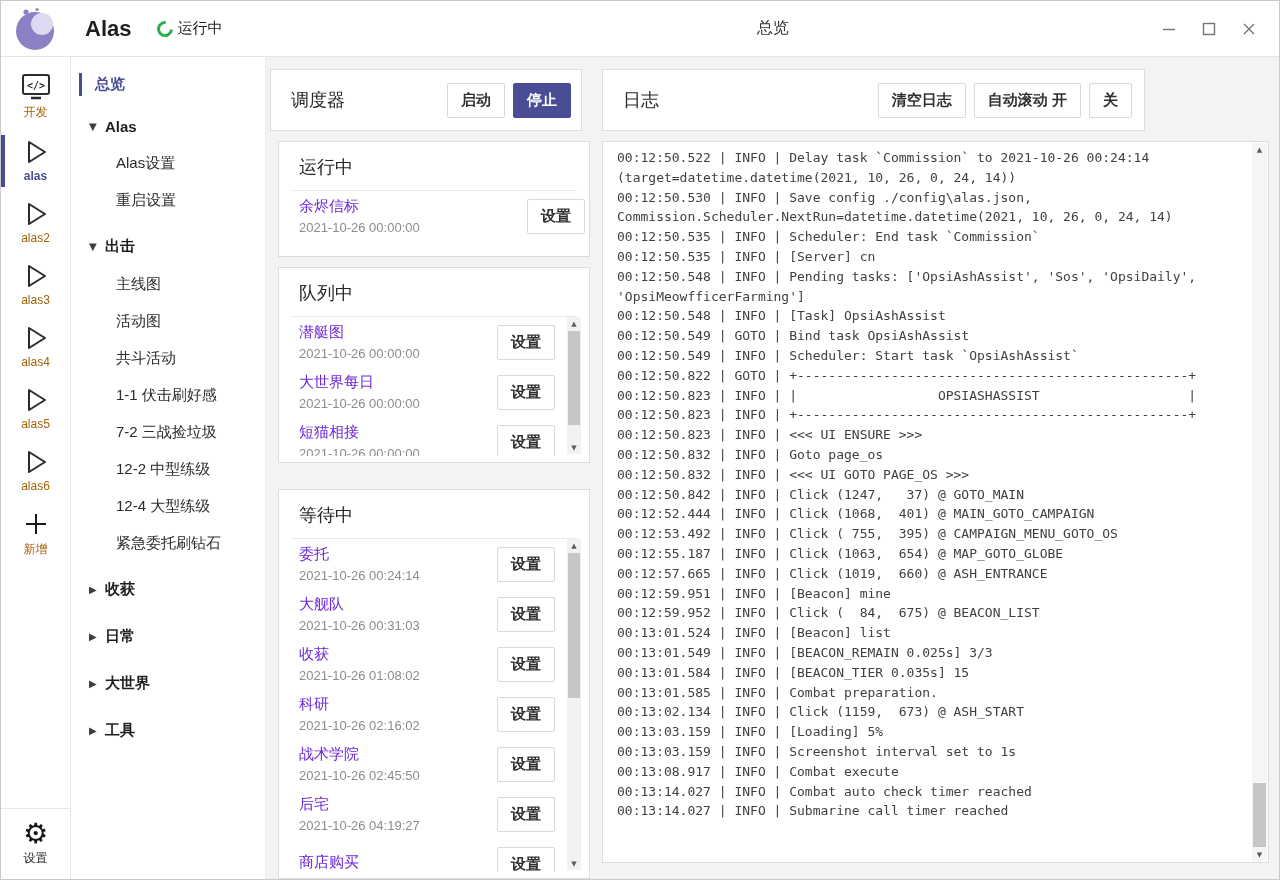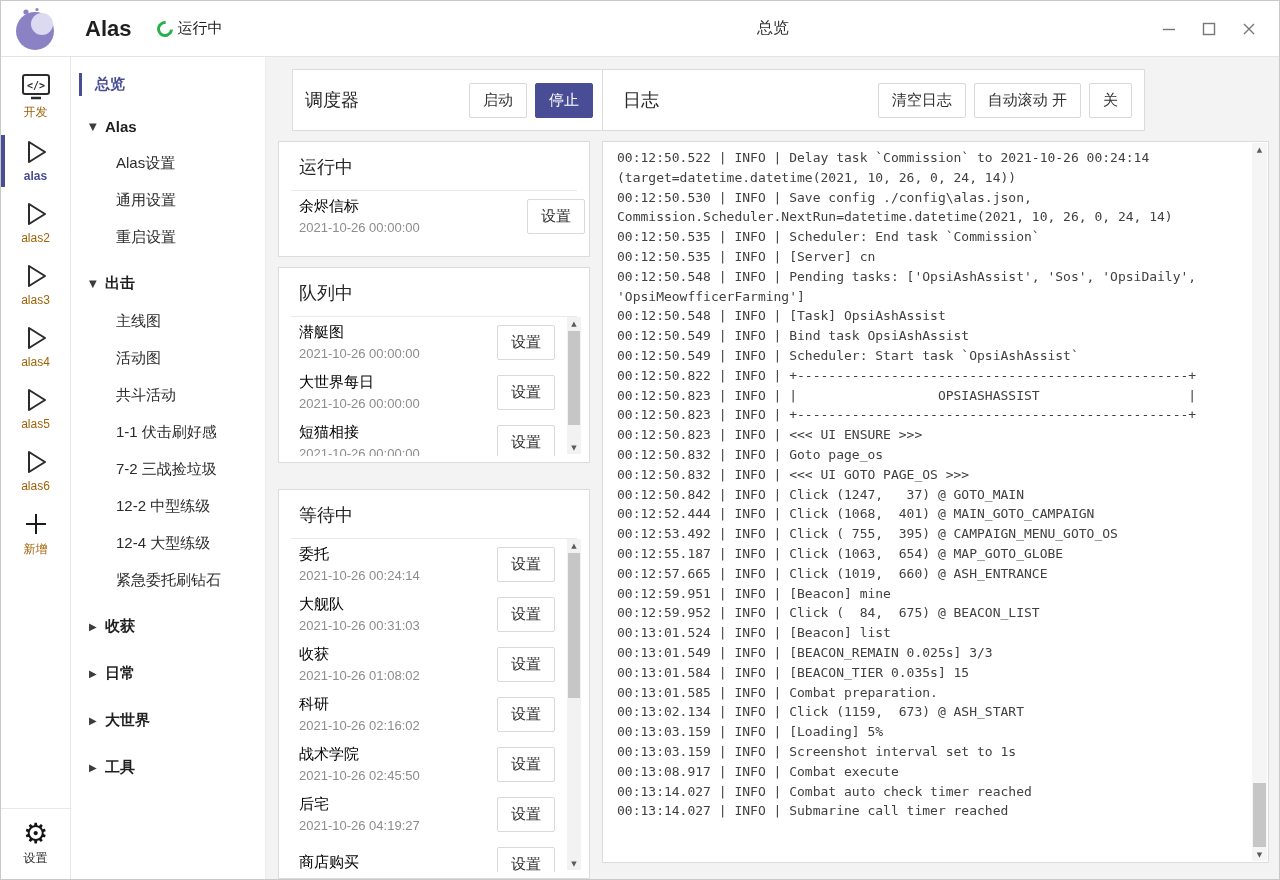--- a/index.html
+++ b/index.html
@@ -43,39 +43,39 @@
   .menu-group { padding:10px 0 10px 18px; font-size:15px; font-weight:700; color:#1f1f1f;
                 display:flex; align-items:center; cursor:pointer; }
   .menu-group .tri { font-family:"DejaVu Sans", sans-serif; font-size:10px; color:#3c3c3c; width:16px; }
   .menu-sub { list-style:none; }
   .menu-sub li { padding:9px 0 9px 45px; font-size:15px; color:#2b2b2b; cursor:pointer; white-space:nowrap; }
   .menu-gap { height:8px; }
 
   
   .content { position:absolute; left:265px; top:56px; right:0; bottom:0; background:#f3f3f4; }
   .panel { position:absolute; background:#fff; border:1px solid #dcdcdc; }
-  .panel-scheduler { left:26px; top:12px;  width:312px; height:62px; display:flex; align-items:center; padding:0 10px 0 12px; }
+  .panel-scheduler { left:4px; top:12px;  width:312px; height:62px; display:flex; align-items:center; padding:0 10px 0 20px; }
   .panel-running   { left:12px; top:84px;  width:312px; height:116px; }
   .panel-queue     { left:12px; top:210px; width:312px; height:196px; }
   .panel-waiting   { left:12px; top:432px; width:312px; height:390px; }
   .panel-loghead   { left:336px; top:12px; width:543px; height:62px; display:flex; align-items:center; padding:0 12px 0 20px; }
   .panel-logbody   { left:336px; top:84px; width:667px; height:722px; overflow:hidden; }
 
   .panel-title { font-size:18px; color:#262626; flex:1; }
   .btn { font-family:inherit; border:1px solid #d9d9d9; background:#fff; color:#303030; font-size:15px;
-         padding:7px 13px; border-radius:2px; cursor:pointer; margin-left:8px; white-space:nowrap; }
+         padding:7px 13px; border-radius:2px; cursor:pointer; margin-left:8px; white-space:nowrap;font-weight:bold; }
   .btn-primary { background:var(--accent); border-color:var(--accent); color:#fff; }
 
   .card-head { padding:13px 20px 11px; font-size:18px; color:#262626; }
   .card-sep { height:1px; background:#e9e9e9; margin:0 12px; }
   .list-area { position:absolute; top:49px; bottom:6px; left:0; right:30px; overflow:hidden; }
   .list-area.noscroll { right:0; }
   .task-row { display:flex; align-items:center; padding:7px 0 7px 20px; height:50px; }
   .task-info { flex:1; min-width:0; }
-  .task-name { font-size:15px; color:#000000; line-height:18px; }
+  .task-name { font-size:15px; color:#6d28d9; line-height:18px; }
   .task-time { font-size:13px; color:#8c8c8c; line-height:16px; margin-top:5px; }
   .btn-setting { margin:0 4px 0 8px; }
 
   
   .vscroll { position:absolute; width:14px; background:#f2f2f2; }
   .vscroll .arr { position:absolute; left:0; right:0; height:13px; display:flex; align-items:center; justify-content:center;
                   font-family:"DejaVu Sans", sans-serif; font-size:7px; color:#5a5a5a; cursor:pointer; }
   .vscroll .arr.top { top:0; } .vscroll .arr.bottom { bottom:0; }
   .vscroll .thumb { position:absolute; left:1px; right:1px; background:#c6c6c6; cursor:pointer; }
   .sb-queue  { top:49px; bottom:8px; right:8px; }
@@ -205,21 +205,20 @@
   <div class="menu">
     <div class="menu-overview">总览</div>
 
     <div class="menu-group">
       <span class="tri">▼</span>
       <span>Alas</span>
     </div>
     <ul class="menu-sub">
 
     <li>Alas设置</li>
-        <li>通用设置</li>
         <li>重启设置</li>
       </ul>
     <div class="menu-gap"></div>
 
     <div class="menu-group">
       <span class="tri">▼</span>
       <span>出击</span>
     </div>
     <ul class="menu-sub">
 
@@ -394,23 +393,23 @@
 
       <div class="log-line">00:12:50.522 | INFO | Delay task `Commission` to 2021-10-26 00:24:14</div>
           <div class="log-line">(target=datetime.datetime(2021, 10, 26, 0, 24, 14))</div>
           <div class="log-line">00:12:50.530 | INFO | Save config ./config\alas.json,</div>
           <div class="log-line">Commission.Scheduler.NextRun=datetime.datetime(2021, 10, 26, 0, 24, 14)</div>
           <div class="log-line">00:12:50.535 | INFO | Scheduler: End task `Commission`</div>
           <div class="log-line">00:12:50.535 | INFO | [Server] cn</div>
           <div class="log-line">00:12:50.548 | INFO | Pending tasks: ['OpsiAshAssist', 'Sos', 'OpsiDaily',</div>
           <div class="log-line">'OpsiMeowfficerFarming']</div>
           <div class="log-line">00:12:50.548 | INFO | [Task] OpsiAshAssist</div>
-          <div class="log-line">00:12:50.549 | INFO | Bind task OpsiAshAssist</div>
+          <div class="log-line">00:12:50.549 | GOTO | Bind task OpsiAshAssist</div>
           <div class="log-line">00:12:50.549 | INFO | Scheduler: Start task `OpsiAshAssist`</div>
-          <div class="log-line">00:12:50.822 | INFO | +--------------------------------------------------+</div>
+          <div class="log-line">00:12:50.822 | GOTO | +--------------------------------------------------+</div>
           <div class="log-line">00:12:50.823 | INFO | |                  OPSIASHASSIST                   |</div>
           <div class="log-line">00:12:50.823 | INFO | +--------------------------------------------------+</div>
           <div class="log-line">00:12:50.823 | INFO | &lt;&lt;&lt; UI ENSURE &gt;&gt;&gt;</div>
           <div class="log-line">00:12:50.832 | INFO | Goto page_os</div>
           <div class="log-line">00:12:50.832 | INFO | &lt;&lt;&lt; UI GOTO PAGE_OS &gt;&gt;&gt;</div>
           <div class="log-line">00:12:50.842 | INFO | Click (1247,   37) @ GOTO_MAIN</div>
           <div class="log-line">00:12:52.444 | INFO | Click (1068,  401) @ MAIN_GOTO_CAMPAIGN</div>
           <div class="log-line">00:12:53.492 | INFO | Click ( 755,  395) @ CAMPAIGN_MENU_GOTO_OS</div>
           <div class="log-line">00:12:55.187 | INFO | Click (1063,  654) @ MAP_GOTO_GLOBE</div>
           <div class="log-line">00:12:57.665 | INFO | Click (1019,  660) @ ASH_ENTRANCE</div>

